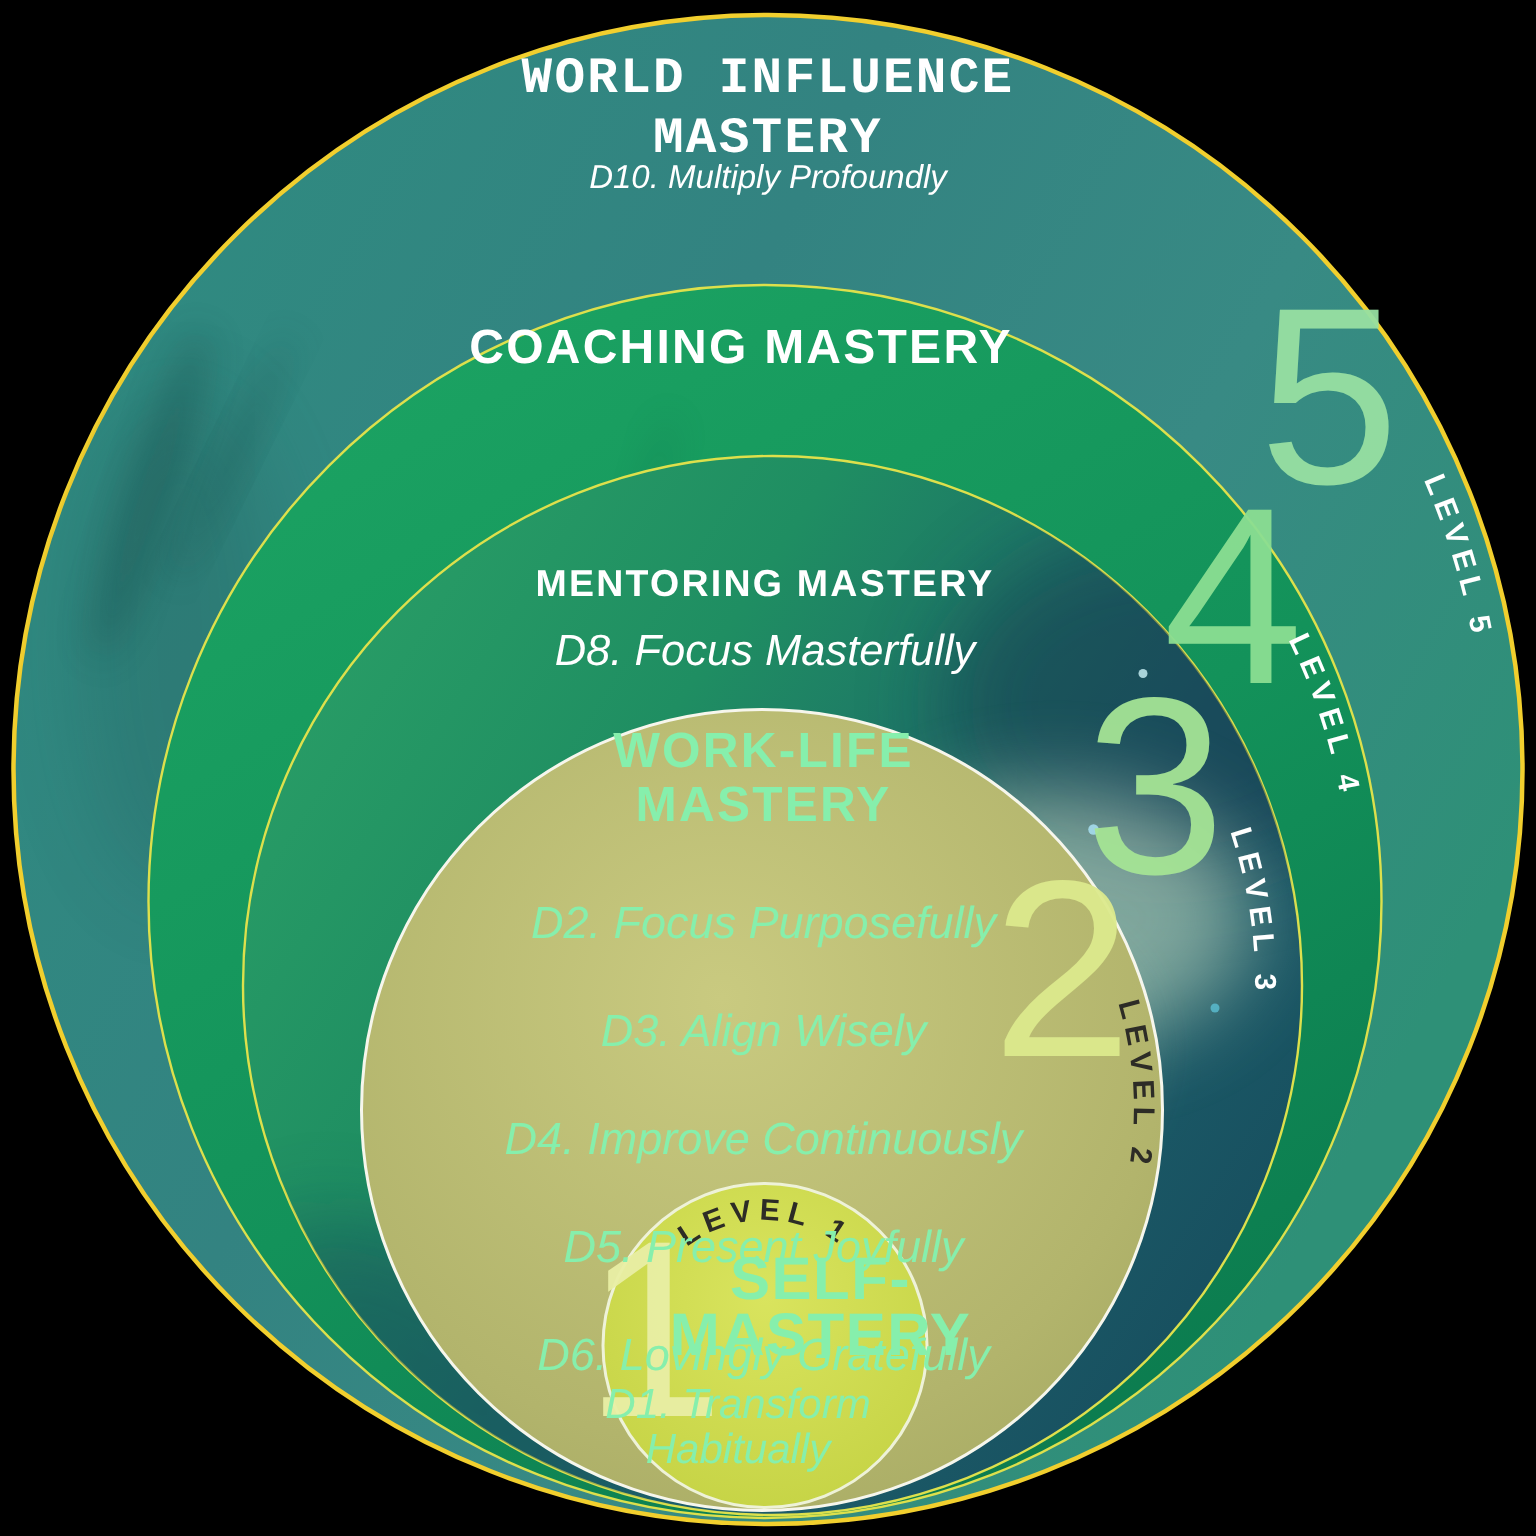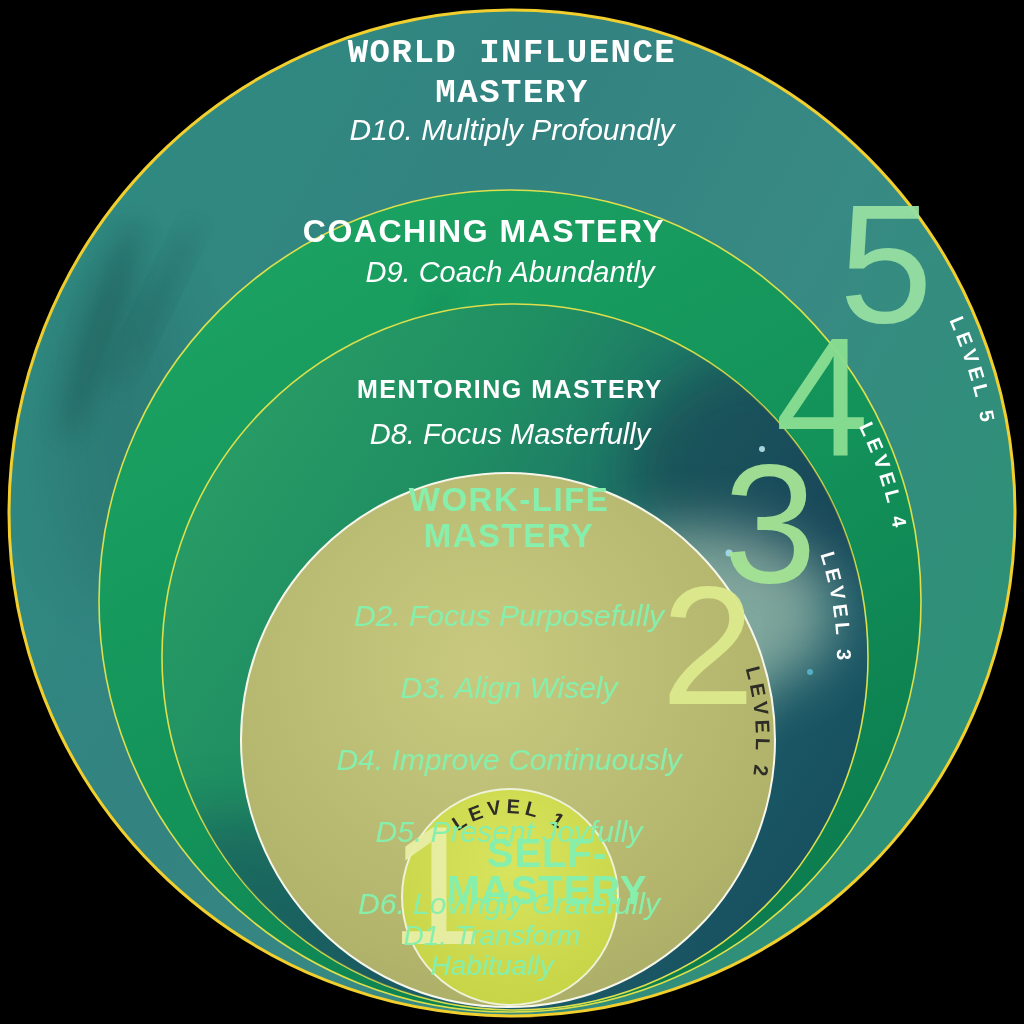--- a/index.html
+++ b/index.html
@@ -6,22 +6,22 @@
   body{width:1024px;height:1024px;overflow:hidden;position:relative;
        font-family:"Liberation Sans","DejaVu Sans",sans-serif;}
   #stage{position:absolute;left:0;top:0;width:1024px;height:1024px;}
   svg{position:absolute;left:0;top:0;}
   .txt{position:absolute;text-align:center;transform:translateX(-50%);white-space:pre-line;}
   .ttl{font-weight:700;letter-spacing:1.5px;}
   .sub{font-style:italic;font-weight:400;}
   .light{color:#ffffff;}
   .dark{color:#86efac;}
   .t-world   {left:512px;top:33px; font-size:34px;line-height:40px;font-family:Liberation Mono, monospace;}
-  .s-world   {left:512px;top:112px;font-size:30px;line-height:36px;}
-  .t-coach   {left:484px;top:212px;font-size:32px;line-height:38px;}
+  .s-world   {left:512px;top:100px;font-size:22px;line-height:36px;}
+  .t-coach   {left:494px;top:212px;font-size:32px;line-height:38px;}
   .s-coach   {left:510px;top:254px;font-size:29px;line-height:36px;}
   .t-mentor  {left:510px;top:370px;font-size:25px;line-height:38px;}
   .s-mentor  {left:510px;top:416px;font-size:29px;line-height:36px;}
   .t-worklife{left:509px;top:482px;font-size:33px;line-height:36px;}
   .l-worklife{left:509px;top:562px;font-size:30px;line-height:36px;}
   .t-self    {left:512px;top:835px;font-size:40px;line-height:37px;letter-spacing:1px;margin-left:35px;}
   .s-self    {left:492px;top:921px;font-size:28px;line-height:30px;}
   .arc-label{font-size:20px;font-weight:700;letter-spacing:4.5px;}
   .numeral{font-size:168px;font-weight:400;opacity:.95;}
 </style>
@@ -124,21 +124,20 @@
     <text class="arc-label" fill="#2D2C26" text-anchor="middle">
       <textPath href="#lp1" startOffset="50%">LEVEL 1</textPath>
     </text>
   </svg>
 
   <div class="txt ttl light t-world">WORLD INFLUENCE
 MASTERY</div>
   <div class="txt sub light s-world">D10. Multiply Profoundly</div>
 
   <div class="txt ttl light t-coach">COACHING MASTERY</div>
-  <div class="txt sub light s-coach">D9. Coach Abundantly</div>
 
   <div class="txt ttl light t-mentor">MENTORING MASTERY</div>
   <div class="txt sub light s-mentor">D8. Focus Masterfully</div>
 
   <div class="txt ttl dark t-worklife">WORK-LIFE
 MASTERY</div>
   <div class="txt sub dark l-worklife">
     <div>D2. Focus Purposefully</div>
     <div>D3. Align Wisely</div>
     <div>D4. Improve Continuously</div>

